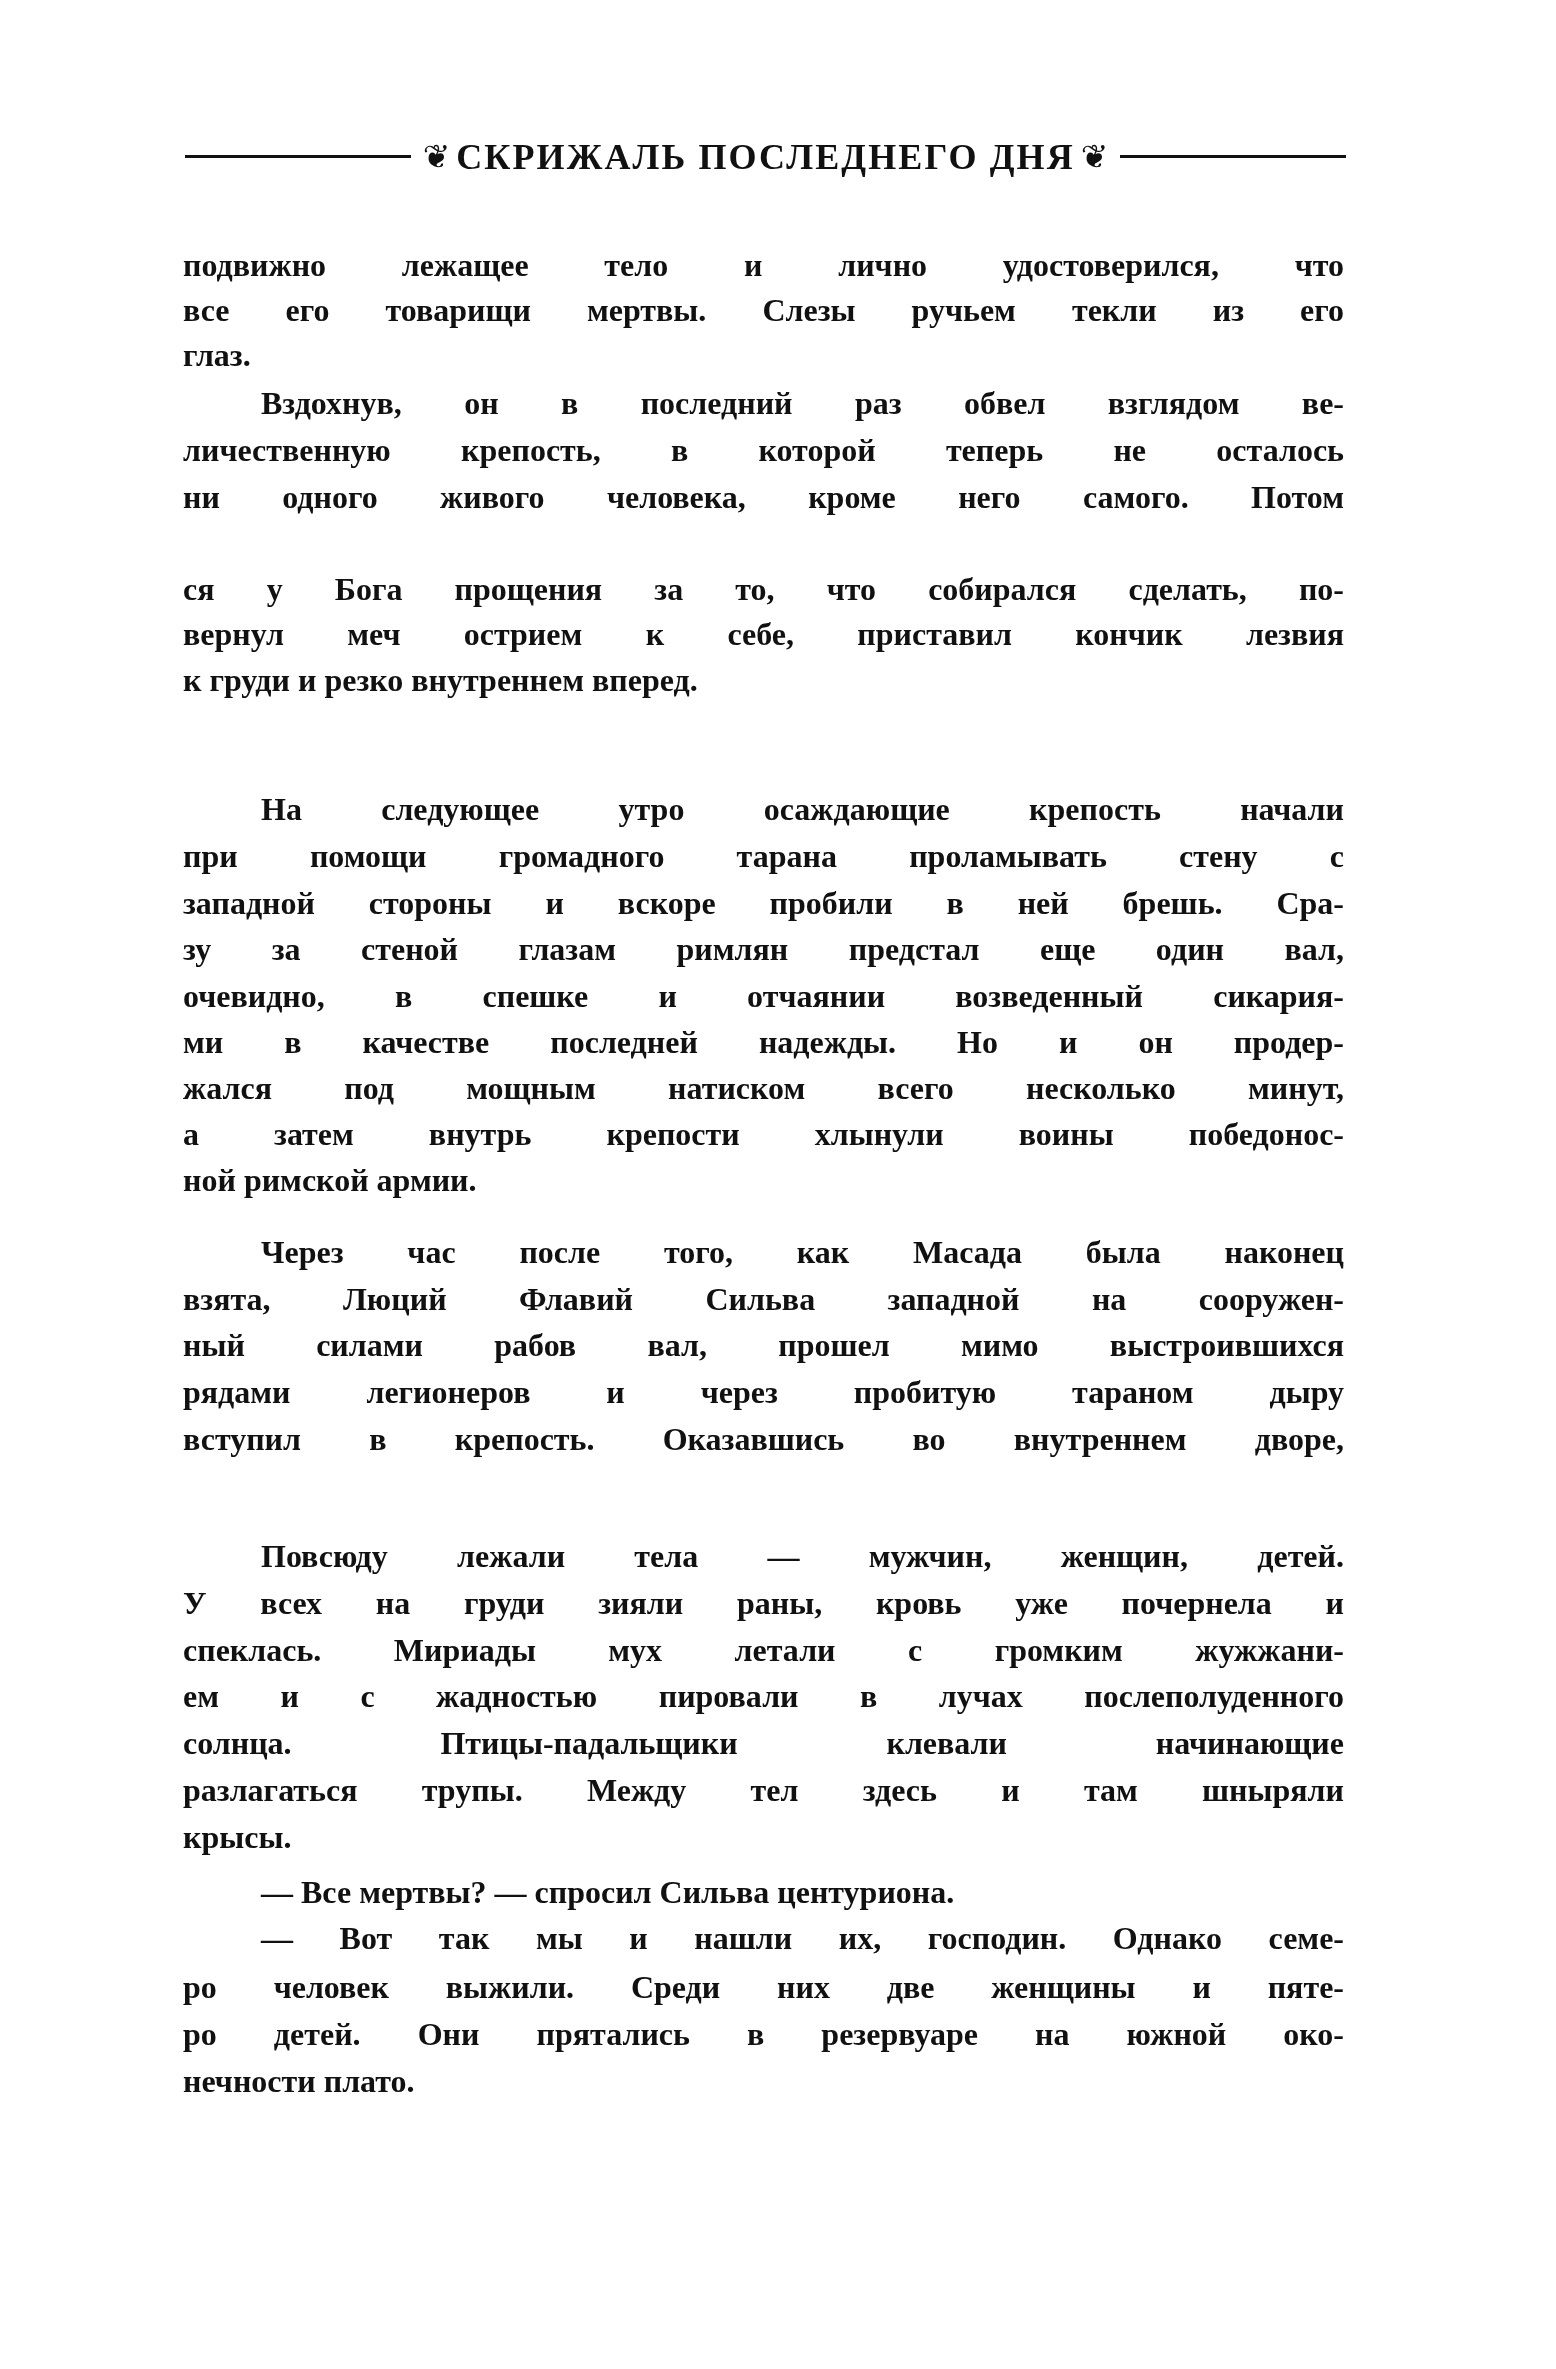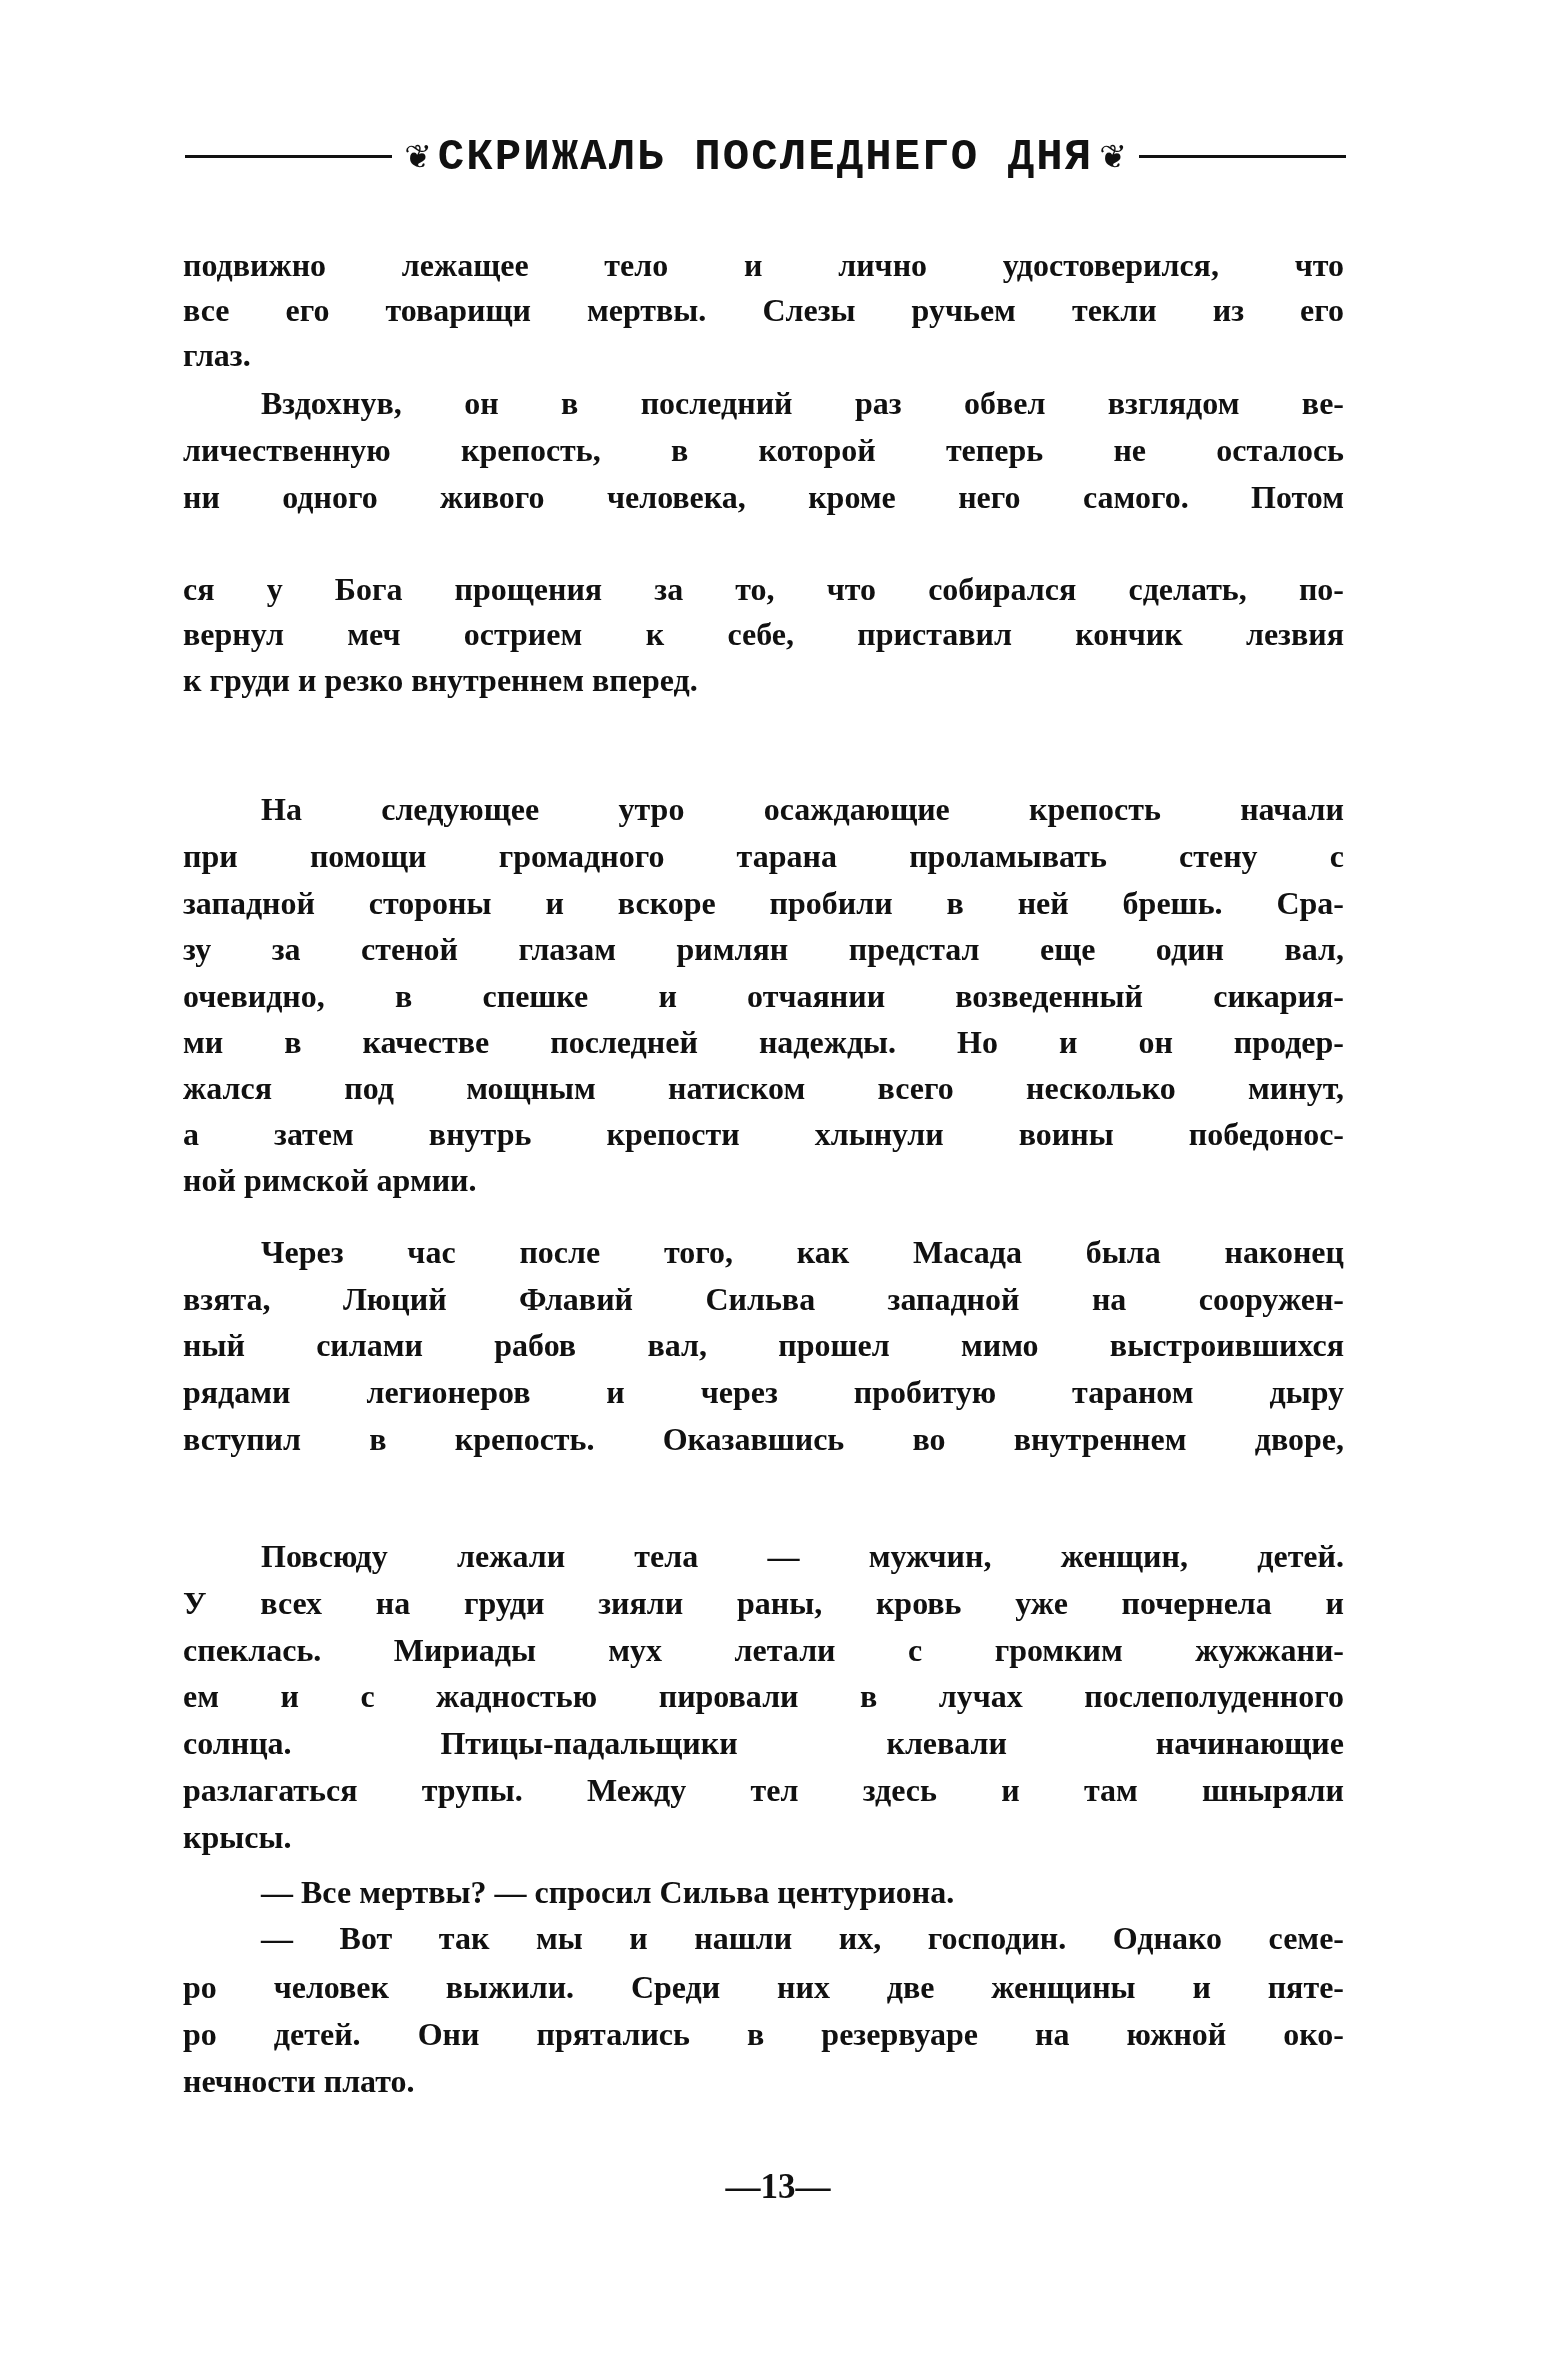--- a/index.html
+++ b/index.html
@@ -37,23 +37,23 @@
     }
     .rule.left { margin-right: 5.9px; }
     .rule.right { margin-left: 5.9px; }
     .ornament {
       font-size: 33px;
       line-height: 1;
       color: #111;
       margin: 0 5.9px;
     }
     .header-title {
-      font-family: Liberation Mono, monospace;
+      font-family: Liberation Serif, serif;
       font-weight: bold;
-      font-size: 44px;
+      font-size: 36px;
       letter-spacing: 2.1px;
       white-space: nowrap;
       color: #111;
     }
     .text-line {
       position: absolute;
       left: 183px;
       width: 1161px;
       font-family: "Liberation Serif", "DejaVu Serif", serif;
       font-weight: bold;
@@ -130,15 +130,14 @@
   <div class="text-line" style="top:1722px">солнца. Птицы-падальщики клевали начинающие</div>
   <div class="text-line" style="top:1769px">разлагаться трупы. Между тел здесь и там шныряли</div>
   <div class="text-line last" style="top:1816px">крысы.</div>
 
   <div class="text-line indent last" style="top:1871px">— Все мертвы? — спросил Сильва центуриона.</div>
   <div class="text-line indent" style="top:1917px">— Вот так мы и нашли их, господин. Однако семе-</div>
   <div class="text-line" style="top:1966px">ро человек выжили. Среди них две женщины и пяте-</div>
   <div class="text-line" style="top:2013px">ро детей. Они прятались в резервуаре на южной око-</div>
   <div class="text-line last" style="top:2060px">нечности плато.</div>
 
-  <div class="page-number">—13—</div>
 </div>
 
 
 </body></html>

